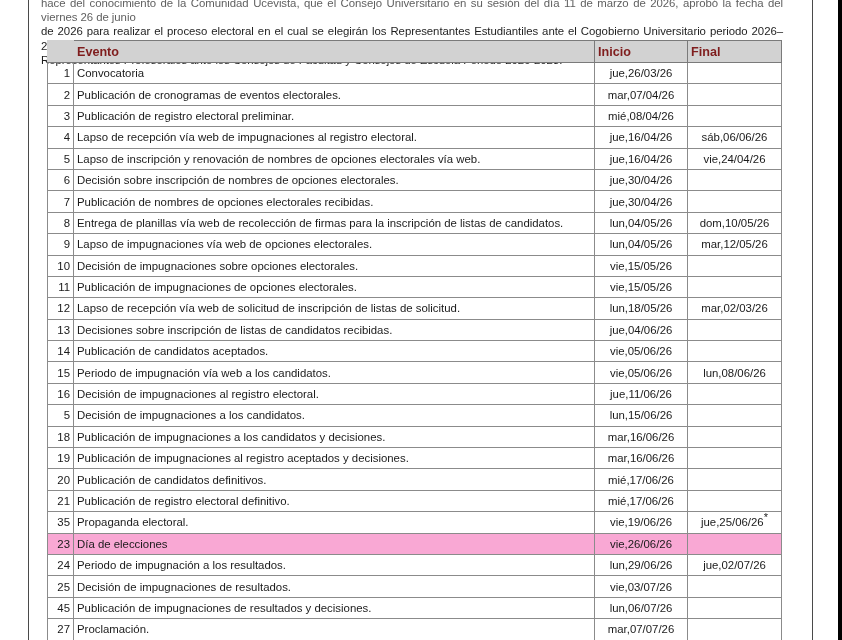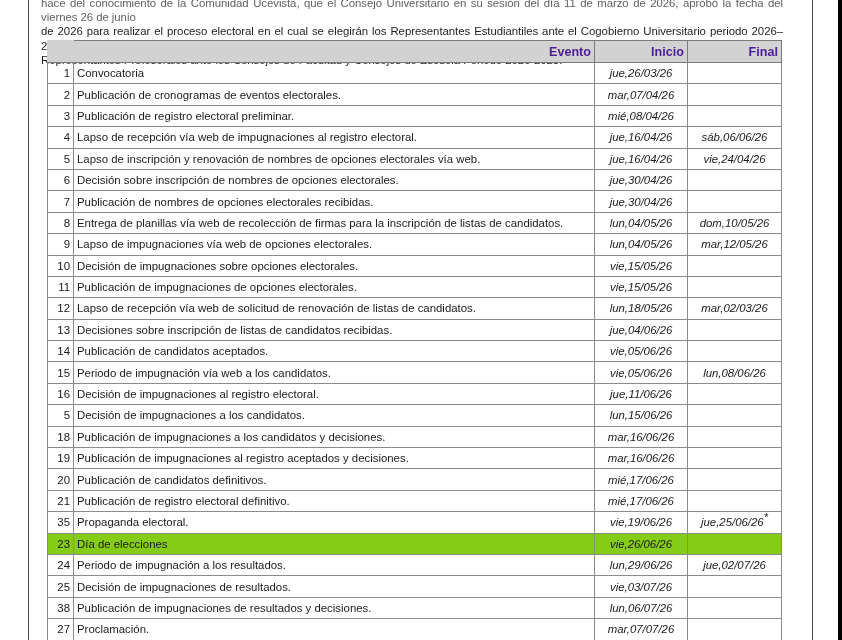--- a/index.html
+++ b/index.html
@@ -81,25 +81,25 @@
     height: 21.4px;
     padding: 0 3px;
     vertical-align: middle;
     box-sizing: border-box;
     overflow: hidden;
     white-space: nowrap;
   }
   table.sched thead th {
     background: #d2d2d2;
     font-weight: bold;
-    text-align: right;
+    text-align: left;
     font-size: 12.6px;
     height: 22px;
     border-color: #7a7a7a;
-    color: #4c1d95;
+    color: #7f1d1d;
   }
   table.sched thead th.h-num {
     background: #d2d2d2;
     border-left: 1px solid #d2d2d2;
     border-top: 1px solid #d2d2d2;
     border-bottom: 1px solid #7a7a7a;
     border-right: 1px solid #d2d2d2;
   }
   td.num {
     text-align: right;
@@ -107,24 +107,23 @@
     font-size: 11.4px;
     vertical-align: bottom;
     padding-bottom: 1px;
   }
   td.event {
     text-align: left;
     padding-left: 5px;
   }
   td.date {
     text-align: center;
-    font-style: italic;
   }
   tr.highlight td {
-    background: #84cc16;
+    background: #f9a8d4;
   }
   .sup-star { font-size: 11px; vertical-align: super; line-height: 0; }
 </style>
 </head>
 <body>
 
 <div id="page">
 
   <div class="page-rule left"></div>
   <div class="page-rule right"></div>
@@ -214,21 +213,21 @@
             <td class="date"></td>
           </tr>
           <tr>
             <td class="num">11</td>
             <td class="event">Publicación de impugnaciones de opciones electorales.</td>
             <td class="date">vie,15/05/26</td>
             <td class="date"></td>
           </tr>
           <tr>
             <td class="num">12</td>
-            <td class="event">Lapso de recepción vía web de solicitud de renovación de listas de candidatos.</td>
+            <td class="event">Lapso de recepción vía web de solicitud de inscripción de listas de solicitud.</td>
             <td class="date">lun,18/05/26</td>
             <td class="date">mar,02/03/26</td>
           </tr>
           <tr>
             <td class="num">13</td>
             <td class="event">Decisiones sobre inscripción de listas de candidatos recibidas.</td>
             <td class="date">jue,04/06/26</td>
             <td class="date"></td>
           </tr>
           <tr>
@@ -297,21 +296,21 @@
             <td class="date">lun,29/06/26</td>
             <td class="date">jue,02/07/26</td>
           </tr>
           <tr>
             <td class="num">25</td>
             <td class="event">Decisión de impugnaciones de resultados.</td>
             <td class="date">vie,03/07/26</td>
             <td class="date"></td>
           </tr>
           <tr>
-            <td class="num">38</td>
+            <td class="num">45</td>
             <td class="event">Publicación de impugnaciones de resultados y decisiones.</td>
             <td class="date">lun,06/07/26</td>
             <td class="date"></td>
           </tr>
           <tr>
             <td class="num">27</td>
             <td class="event">Proclamación.</td>
             <td class="date">mar,07/07/26</td>
             <td class="date"></td>
           </tr>

